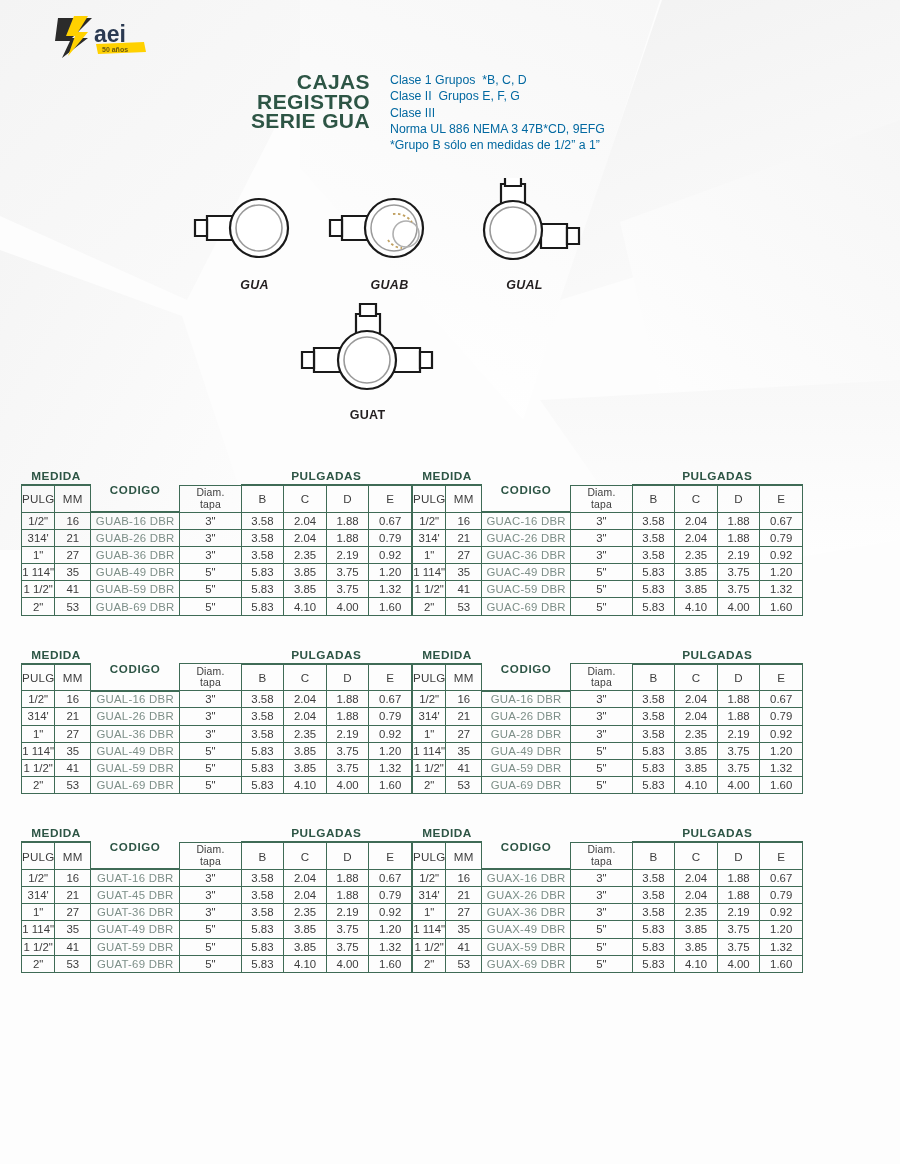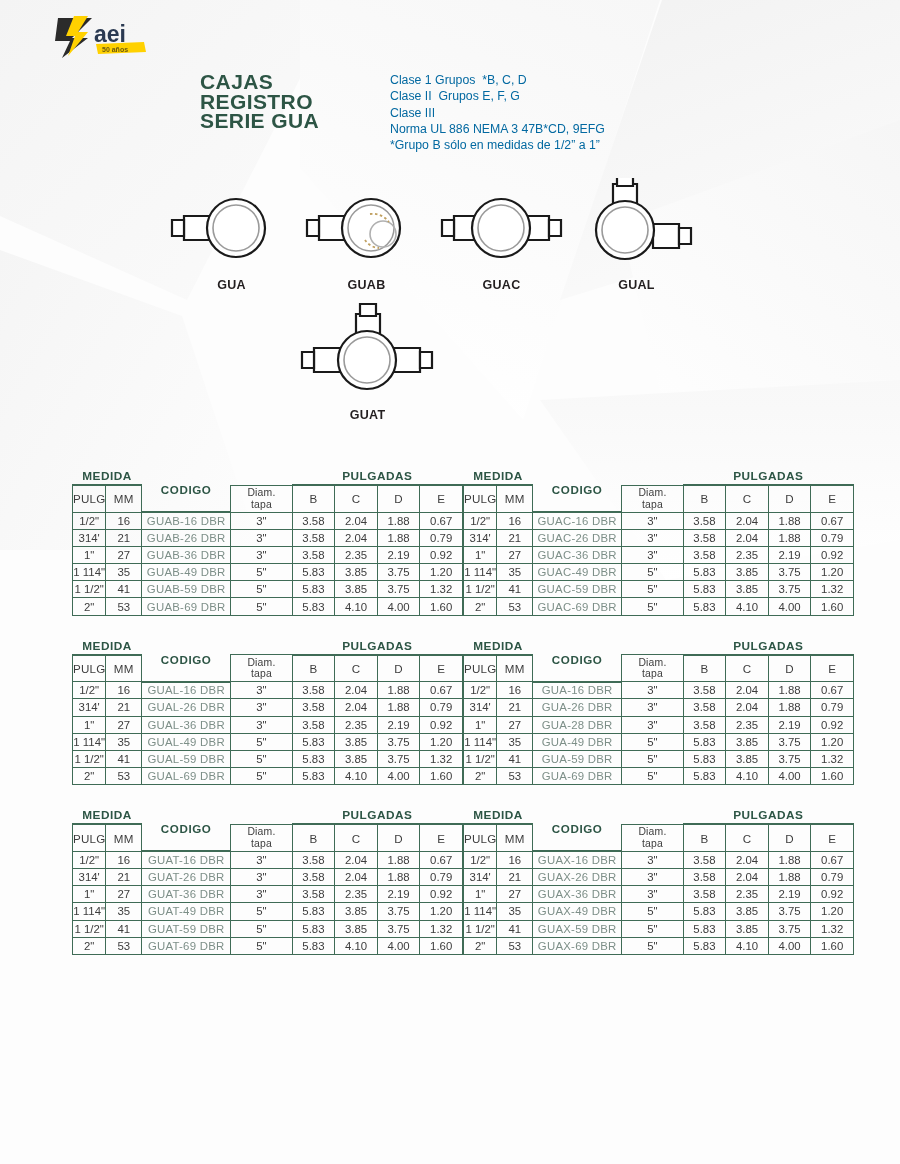--- a/index.html
+++ b/index.html
@@ -47,21 +47,21 @@
     position: absolute;
     top: 12px; left: 52px;
     width: 112px; height: 50px;
   }
 
   
   .title-block {
     position: absolute;
     top: 72px; left: 200px;
     width: 170px;
-    text-align: left;
+    text-align: right;
   }
   .title-line {
     font-size: 21px;
     font-weight: bold;
     color: #2d5545;
     letter-spacing: 0.4px;
     line-height: 19.5px;
     font-stretch: condensed;
   }
 
@@ -73,23 +73,24 @@
   .spec-line {
     font-size: 12.3px;
     color: #0369a1;
     line-height: 16.3px;
     white-space: pre;
   }
 
   
   .figures-row1 {
     position: absolute;
-    top: 178px; left: 164px;
+    top: 178px; left: 187px;
     width: 540px; height: 120px;
     display: flex;
+    font-style: italic;
   }
   .figures-row2 {
     position: absolute;
     top: 300px; left: 300px;
     width: 300px; height: 150px;
   }
   .fig { position: relative; width: 135px; height: 120px; }
   .fig-label {
     position: absolute;
     left: 0; right: 0;
@@ -101,23 +102,23 @@
   }
 
   
   .tables {
     position: absolute;
     top: 468px; left: 0;
     width: 900px;
   }
   .table-row {
     display: flex;
-    justify-content: flex-end;
-    padding: 0 46px;
-    margin-bottom: 22px;
+    justify-content: flex-start;
+    padding: 0 21px;
+    margin-bottom: 31px;
   }
   .ptable {
     width: 391px;
     border-collapse: collapse;
     font-size: 11.4px;
     color: #3d3d3d;
   }
   .ptable td, .ptable th {
     border: 1px solid #3f6b56;
     text-align: center;
@@ -225,33 +226,20 @@
           <circle cx="72" cy="50" r="29"></circle>
         </g>
         <circle cx="72" cy="50" r="23" fill="none" stroke="#9a9a9a" stroke-width="1.5"></circle>
         <circle cx="84" cy="56" r="13" fill="none" stroke="#b0b0b0" stroke-width="1.6"></circle>
         <path d="M71,36 A20,20 0 0 1 90,44" fill="none" stroke="#c0a060" stroke-width="1.8" stroke-dasharray="2.5,2.5"></path>
         <path d="M66,62 A18,18 0 0 0 80,70" fill="none" stroke="#c0a060" stroke-width="1.8" stroke-dasharray="2.5,2.5"></path>
       </svg>
       <div class="fig-label" style="top:100px">GUAB</div>
     </div>
 
-    <div class="fig">
-      <svg width="135" height="100" viewBox="0 0 135 100">
-        <g fill="#ffffff" stroke="#1a1a1a" stroke-width="2.2">
-          <path d="M20,38 L46,38 L46,62 L20,62 Z"></path>
-          <path d="M8,42 L20,42 L20,58 L8,58 Z"></path>
-          <path d="M89,38 L115,38 L115,62 L89,62 Z"></path>
-          <path d="M115,42 L127,42 L127,58 L115,58 Z"></path>
-          <circle cx="67" cy="50" r="29"></circle>
-        </g>
-        <circle cx="67" cy="50" r="23" fill="none" stroke="#9a9a9a" stroke-width="1.6"></circle>
-      </svg>
-      <div class="fig-label" style="top:100px">GUAC</div>
-    </div>
 
     <div class="fig">
       <svg width="135" height="100" viewBox="0 0 135 100">
         <g fill="#ffffff" stroke="#1a1a1a" stroke-width="2.2">
           <path d="M44,6 L68,6 L68,28 L44,28 Z"></path>
           <path d="M48,-4 L64,-4 L64,8 L48,8 Z"></path>
           <path d="M84,46 L110,46 L110,70 L84,70 Z"></path>
           <path d="M110,50 L122,50 L122,66 L110,66 Z"></path>
           <circle cx="56" cy="52" r="29"></circle>
         </g>
@@ -657,21 +645,21 @@
               <td class="col-cod code">GUAT-16 DBR</td>
               <td class="col-dia">3"</td>
               <td class="col-b">3.58</td>
               <td class="col-c">2.04</td>
               <td class="col-d">1.88</td>
               <td class="col-e">0.67</td>
             </tr>
             <tr>
               <td class="col-pulg">314'</td>
               <td class="col-mm">21</td>
-              <td class="col-cod code">GUAT-26 DBR</td>
+              <td class="col-cod code">GUAT-45 DBR</td>
               <td class="col-dia">3"</td>
               <td class="col-b">3.58</td>
               <td class="col-c">2.04</td>
               <td class="col-d">1.88</td>
               <td class="col-e">0.79</td>
             </tr>
             <tr>
               <td class="col-pulg">1"</td>
               <td class="col-mm">27</td>
               <td class="col-cod code">GUAT-36 DBR</td>

